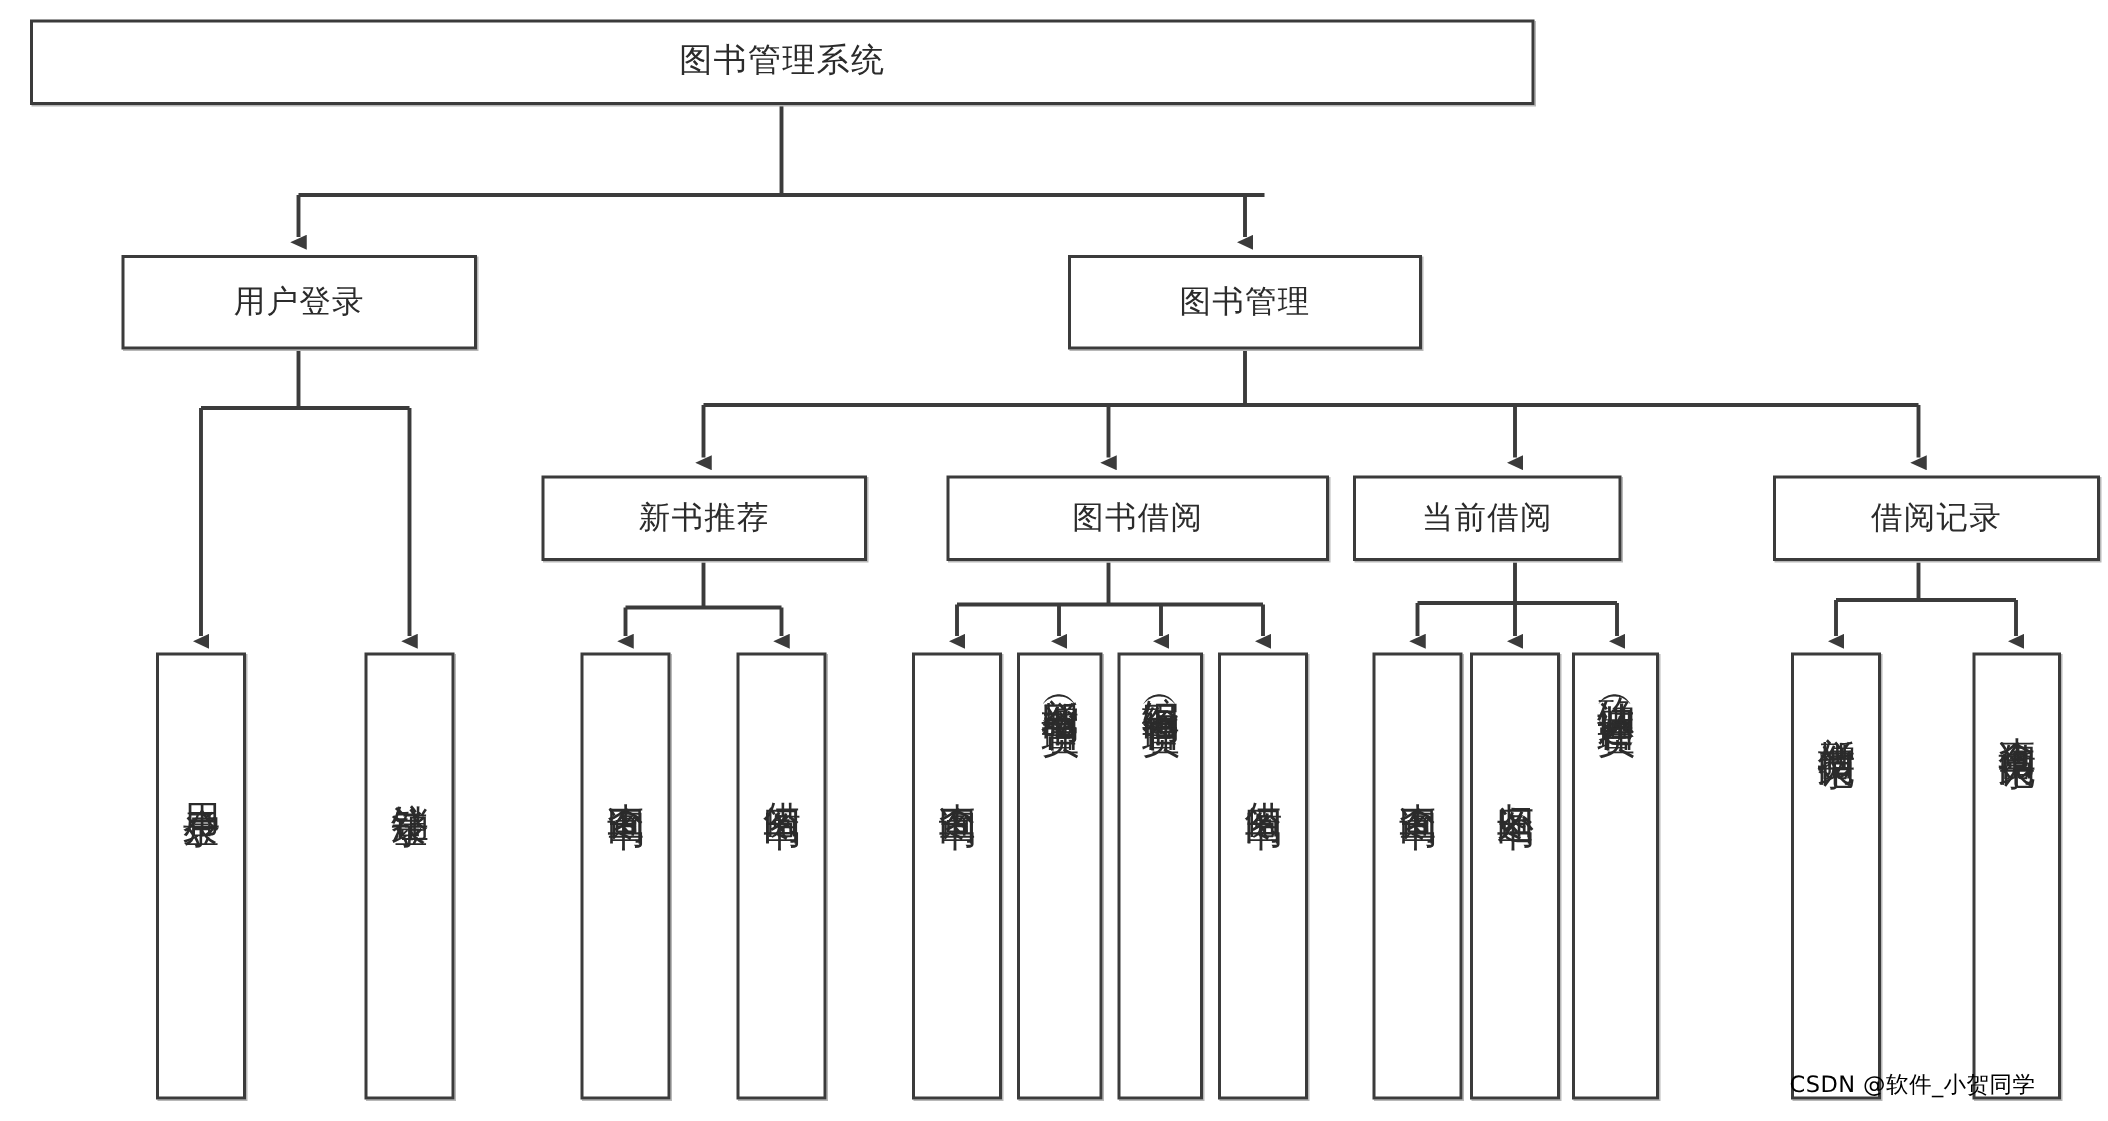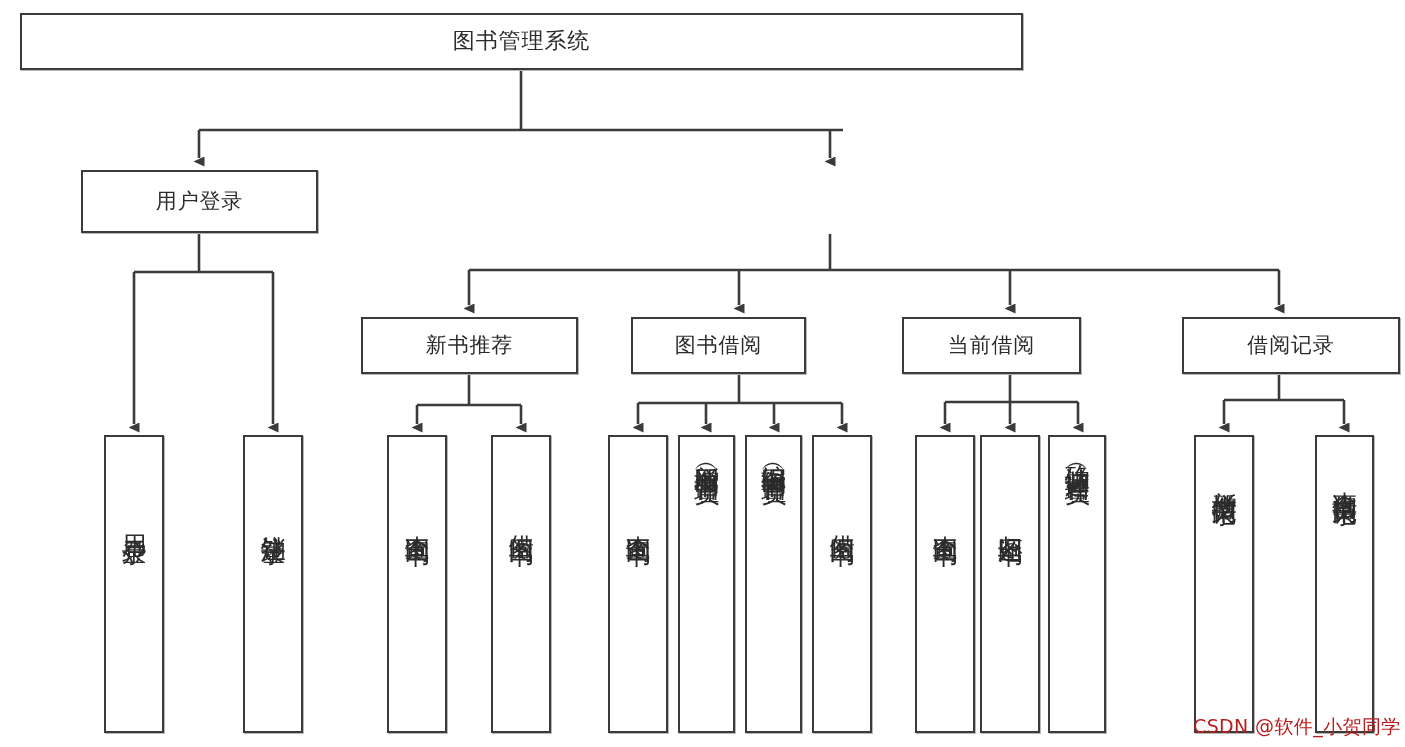--- a/index.html
+++ b/index.html
@@ -63,22 +63,22 @@
     letter-spacing: 0.10em;
     white-space: nowrap;
   }
   .node.vertical.mid .node-label {
     padding-top: 0;
   }
   .watermark {
     position: absolute;
     left: 1193px;
     top: 714px;
-    font-size: 19px;
-    color: #b91c1c;
+    font-size: 15px;
+    color: #000000;
     white-space: nowrap;
     letter-spacing: 0.02em;
   }
 </style>
 </head>
 <body>
 
 <div id="diagram-root">
 
   <svg id="edge-layer" viewBox="0 0 1405 747" width="1405" height="747" xmlns="http://www.w3.org/2000/svg">
@@ -131,25 +131,28 @@
     </g>
   </svg>
 
   <div class="node horizontal root" style="left:20px; top:13px; width:1003px; height:57px;">
     <span class="node-label">图书管理系统</span>
   </div>
 
   <div class="node horizontal" style="left:81px; top:170px; width:237px; height:63px;">
     <span class="node-label">用户登录</span>
   </div>
+  <div class="node horizontal" style="left:712px; top:170px; width:236px; height:63px;">
+    <span class="node-label">图书管理</span>
+  </div>
 
   <div class="node horizontal" style="left:361px; top:317px; width:217px; height:57px;">
     <span class="node-label">新书推荐</span>
   </div>
-  <div class="node horizontal" style="left:631px; top:317px; width:175px; height:57px;">
+  <div class="node horizontal" style="left:631px; top:317px; width:255px; height:57px;">
     <span class="node-label">图书借阅</span>
   </div>
   <div class="node horizontal" style="left:902px; top:317px; width:179px; height:57px;">
     <span class="node-label">当前借阅</span>
   </div>
   <div class="node horizontal" style="left:1170px; top:317px; width:218px; height:57px;margin-left:12px;">
     <span class="node-label">借阅记录</span>
   </div>
 
   <div class="node vertical" style="left:104px; top:435px; width:60px; height:298px; padding-top:78px;">

